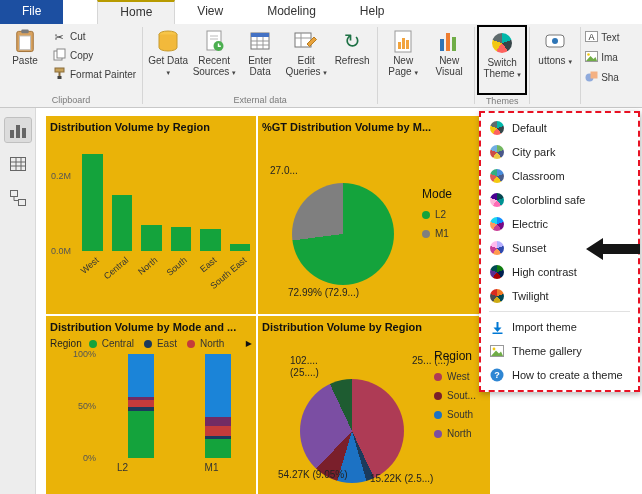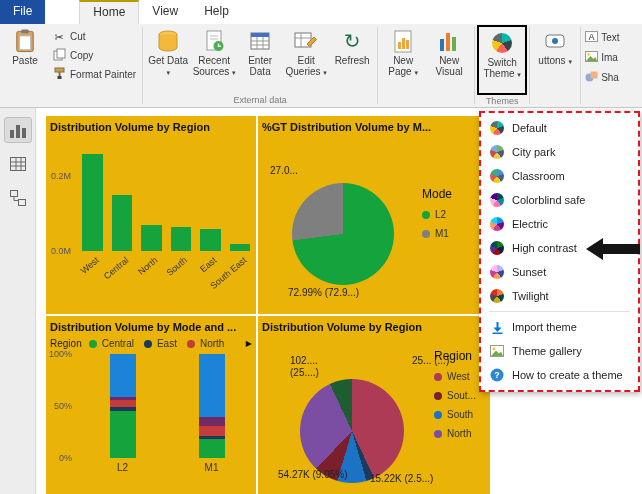--- a/index.html
+++ b/index.html
@@ -2,21 +2,21 @@
 <html style="--file_tab: #1C4FA1; --tab_accent: #B89B00; --menu_border_red: #E81123; --accent_green: #14A33C;"><head>
 <meta charset="utf-8">
 <style>
   *{margin:0;padding:0;box-sizing:border-box;}
   html,body{background:#fff;}
   body{font-family:"Liberation Sans",sans-serif;}
   .app{position:relative;width:642px;height:494px;overflow:hidden;background:#fff;}
 
   
   .tabbar{position:absolute;top:0;left:0;right:0;height:24px;display:flex;background:#fff;}
-  .tab{height:24px;line-height:23px;padding:0 13px;font-size:12px;color:#333;cursor:pointer;}
+  .tab{height:24px;line-height:23px;padding:0 22px;font-size:12px;color:#333;cursor:pointer;}
   .tab.file{background:var(--file_tab,#1C4FA1);color:#fff;}
   .tab.active{background:#f1f1f1;border-left:1px solid #d6d6d6;border-right:1px solid #d6d6d6;
     border-top:2px solid var(--tab_accent,#B89B00);line-height:20px;margin-left:34px;}
 
   
   .ribbon{position:absolute;top:24px;left:0;right:0;height:84px;background:#f1f1f1;
     border-bottom:1px solid #c8c8c8;display:flex;align-items:stretch;overflow:hidden;}
   .rgroup{display:flex;flex-direction:column;padding:1px 2px 0;}
   .rg-body{flex:1;display:flex;align-items:flex-start;}
   .rg-label{font-size:9px;color:#7a7a7a;text-align:center;padding:1px 0 2px;}
@@ -77,21 +77,21 @@
   .c2-body{position:relative;height:174px;}
   #pie2{position:absolute;left:34px;top:48px;width:102px;height:102px;border-radius:50%;}
   .c2-ltop{left:12px;top:30px;}
   .c2-lbottom{left:30px;top:152px;}
   .c2-legend{position:absolute;left:164px;top:52px;}
 
   
   .c3-legend-row{display:flex;align-items:center;gap:7px;font-size:10px;color:#222;padding:3px 4px 2px;}
   .c3-legend-row .lg-title3{font-size:10px;color:#222;}
   .c3-more{margin-left:auto;font-size:8px;color:#111;cursor:pointer;}
-  .c3-body{display:flex;height:104px;margin-top:3px;}
+  .c3-body{display:flex;height:104px;margin-top:3px;margin-left:24px;}
   .c3-yaxis{width:32px;position:relative;}
   .c3-ytick{position:absolute;right:6px;font-size:9px;color:#555;transform:translateY(-50%);}
   .c3-plot{flex:1;display:flex;justify-content:space-around;align-items:flex-end;}
   .c3-bar{width:26px;height:100%;display:flex;flex-direction:column-reverse;}
   .c3-xrow{display:flex;padding-left:32px;}
   .c3-xcol{flex:1;text-align:center;font-size:10px;color:#333;padding-top:4px;}
 
   
   .c4-body{position:relative;height:156px;}
   #pie4{position:absolute;left:42px;top:44px;width:104px;height:104px;border-radius:50%;}
@@ -116,20 +116,21 @@
 </style>
 </head>
 <body>
 
 <div class="app">
 
   <div class="tabbar">
     <div class="tab file">File</div>
     <div class="tab active">Home</div>
     <div class="tab">View</div>
+    <div class="tab">Modeling</div>
     <div class="tab">Help</div>
   </div>
 
   <div class="ribbon">
 
     <div class="rgroup">
       <div class="rg-body">
         <button class="big-btn">
           <span class="ricon">
             <svg width="22" height="26" viewBox="0 0 24 27">
@@ -159,20 +160,21 @@
               <svg width="13" height="13">
                   <rect x="2" y="1" width="9" height="4" fill="#C6A15A" stroke="#8a6d3b"></rect>
                   <rect x="5.5" y="5" width="2" height="4" fill="#8a6d3b"></rect>
                   <rect x="4.5" y="9" width="4" height="3" fill="#444"></rect>
                 </svg>
             </span>
             <span>Format Painter</span>
           </button>
         </div>
       </div>
+      <div class="rg-label">Clipboard</div>
     </div>
 
     <div class="vsep"></div>
 
     <div class="rgroup">
       <div class="rg-body">
         <button class="big-btn">
           <span class="ricon">
             <svg width="22" height="25">
                 <ellipse cx="11" cy="5.5" rx="9" ry="3.5" fill="#F7C548" stroke="#C79A2E"></ellipse>
@@ -525,26 +527,26 @@
         </div>
         <div class="menu-item">
           <span class="pie-icon" style="background: conic-gradient(rgb(7, 70, 80) 0%, rgb(7, 70, 80) 20%, rgb(0, 146, 146) 20%, rgb(0, 146, 146) 40%, rgb(254, 109, 182) 40%, rgb(254, 109, 182) 60%, rgb(254, 181, 218) 60%, rgb(254, 181, 218) 80%, rgb(72, 0, 145) 80%, rgb(72, 0, 145) 100%);"></span>
           <span>Colorblind safe</span>
         </div>
         <div class="menu-item">
           <span class="pie-icon" style="background: conic-gradient(rgb(17, 141, 255) 0%, rgb(17, 141, 255) 20%, rgb(117, 9, 133) 20%, rgb(117, 9, 133) 40%, rgb(200, 61, 149) 40%, rgb(200, 61, 149) 60%, rgb(255, 152, 94) 60%, rgb(255, 152, 94) 80%, rgb(29, 213, 238) 80%, rgb(29, 213, 238) 100%);"></span>
           <span>Electric</span>
         </div>
         <div class="menu-item">
+          <span class="pie-icon" style="background: conic-gradient(rgb(182, 176, 255) 0%, rgb(182, 176, 255) 20%, rgb(48, 73, 173) 20%, rgb(48, 73, 173) 40%, rgb(255, 153, 78) 40%, rgb(255, 153, 78) 60%, rgb(200, 61, 149) 60%, rgb(200, 61, 149) 80%, rgb(255, 187, 237) 80%, rgb(255, 187, 237) 100%);"></span>
+          <span>Sunset</span>
+        </div>
+        <div class="menu-item">
           <span class="pie-icon" style="background: conic-gradient(rgb(16, 124, 16) 0%, rgb(16, 124, 16) 20%, rgb(0, 32, 80) 20%, rgb(0, 32, 80) 40%, rgb(168, 0, 0) 40%, rgb(168, 0, 0) 60%, rgb(92, 45, 145) 60%, rgb(92, 45, 145) 80%, rgb(0, 75, 80) 80%, rgb(0, 75, 80) 100%);"></span>
           <span>High contrast</span>
-        </div>
-        <div class="menu-item">
-          <span class="pie-icon" style="background: conic-gradient(rgb(182, 176, 255) 0%, rgb(182, 176, 255) 20%, rgb(48, 73, 173) 20%, rgb(48, 73, 173) 40%, rgb(255, 153, 78) 40%, rgb(255, 153, 78) 60%, rgb(200, 61, 149) 60%, rgb(200, 61, 149) 80%, rgb(255, 187, 237) 80%, rgb(255, 187, 237) 100%);"></span>
-          <span>Sunset</span>
         </div>
         <div class="menu-item">
           <span class="pie-icon" style="background: conic-gradient(rgb(241, 121, 37) 0%, rgb(241, 121, 37) 20%, rgb(0, 71, 83) 20%, rgb(0, 71, 83) 40%, rgb(204, 170, 20) 40%, rgb(204, 170, 20) 60%, rgb(75, 76, 78) 60%, rgb(75, 76, 78) 80%, rgb(216, 44, 32) 80%, rgb(216, 44, 32) 100%);"></span>
           <span>Twilight</span>
         </div>
       </div>
     <div class="menu-sep"></div>
     <div class="menu-item">
       <span class="mi-icon">
         <svg width="13" height="13">

